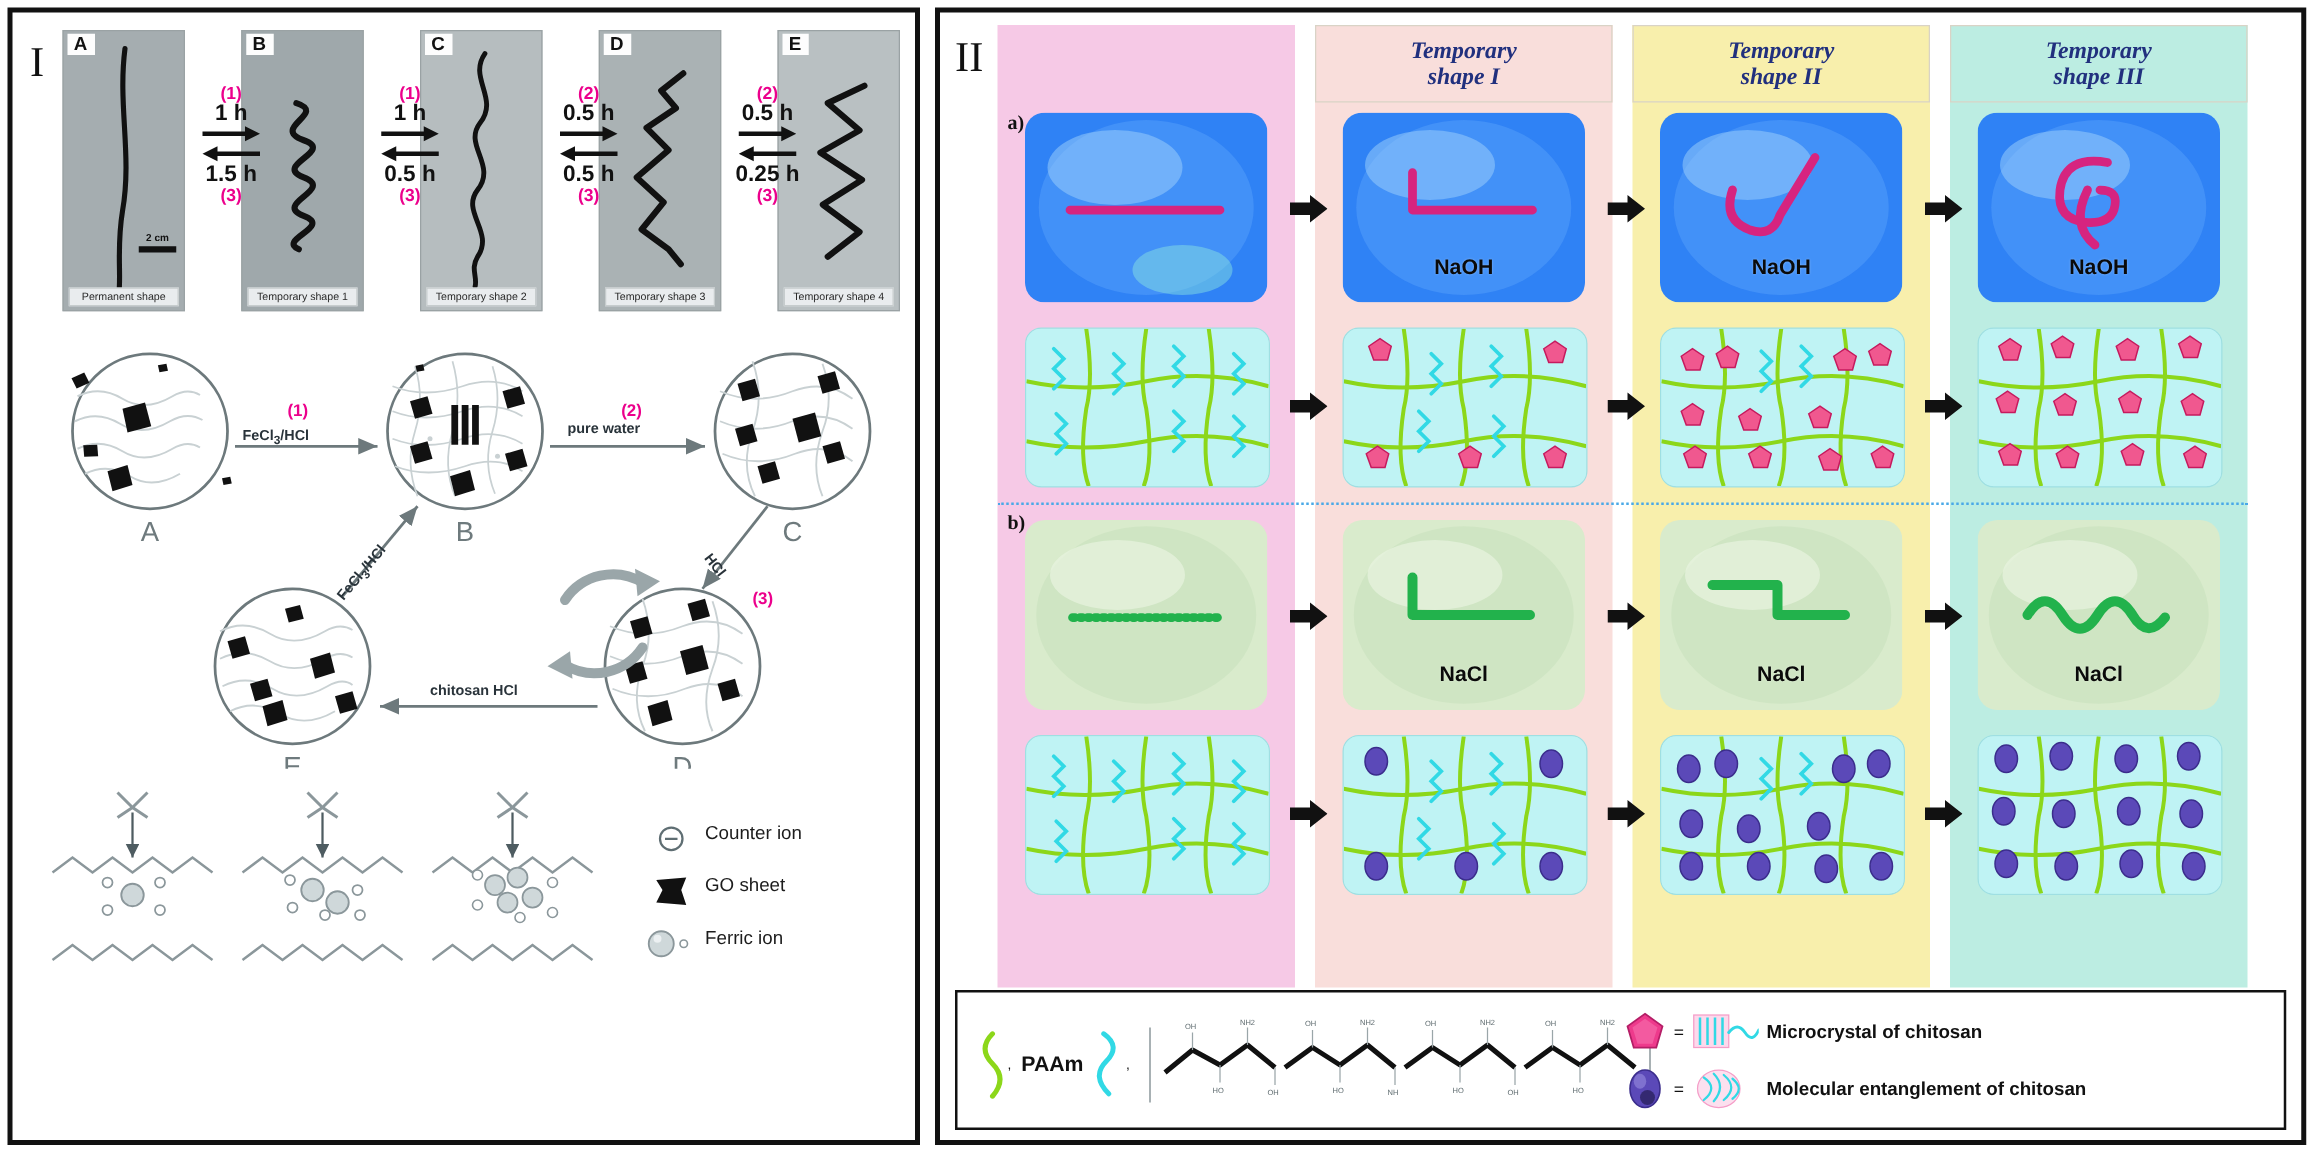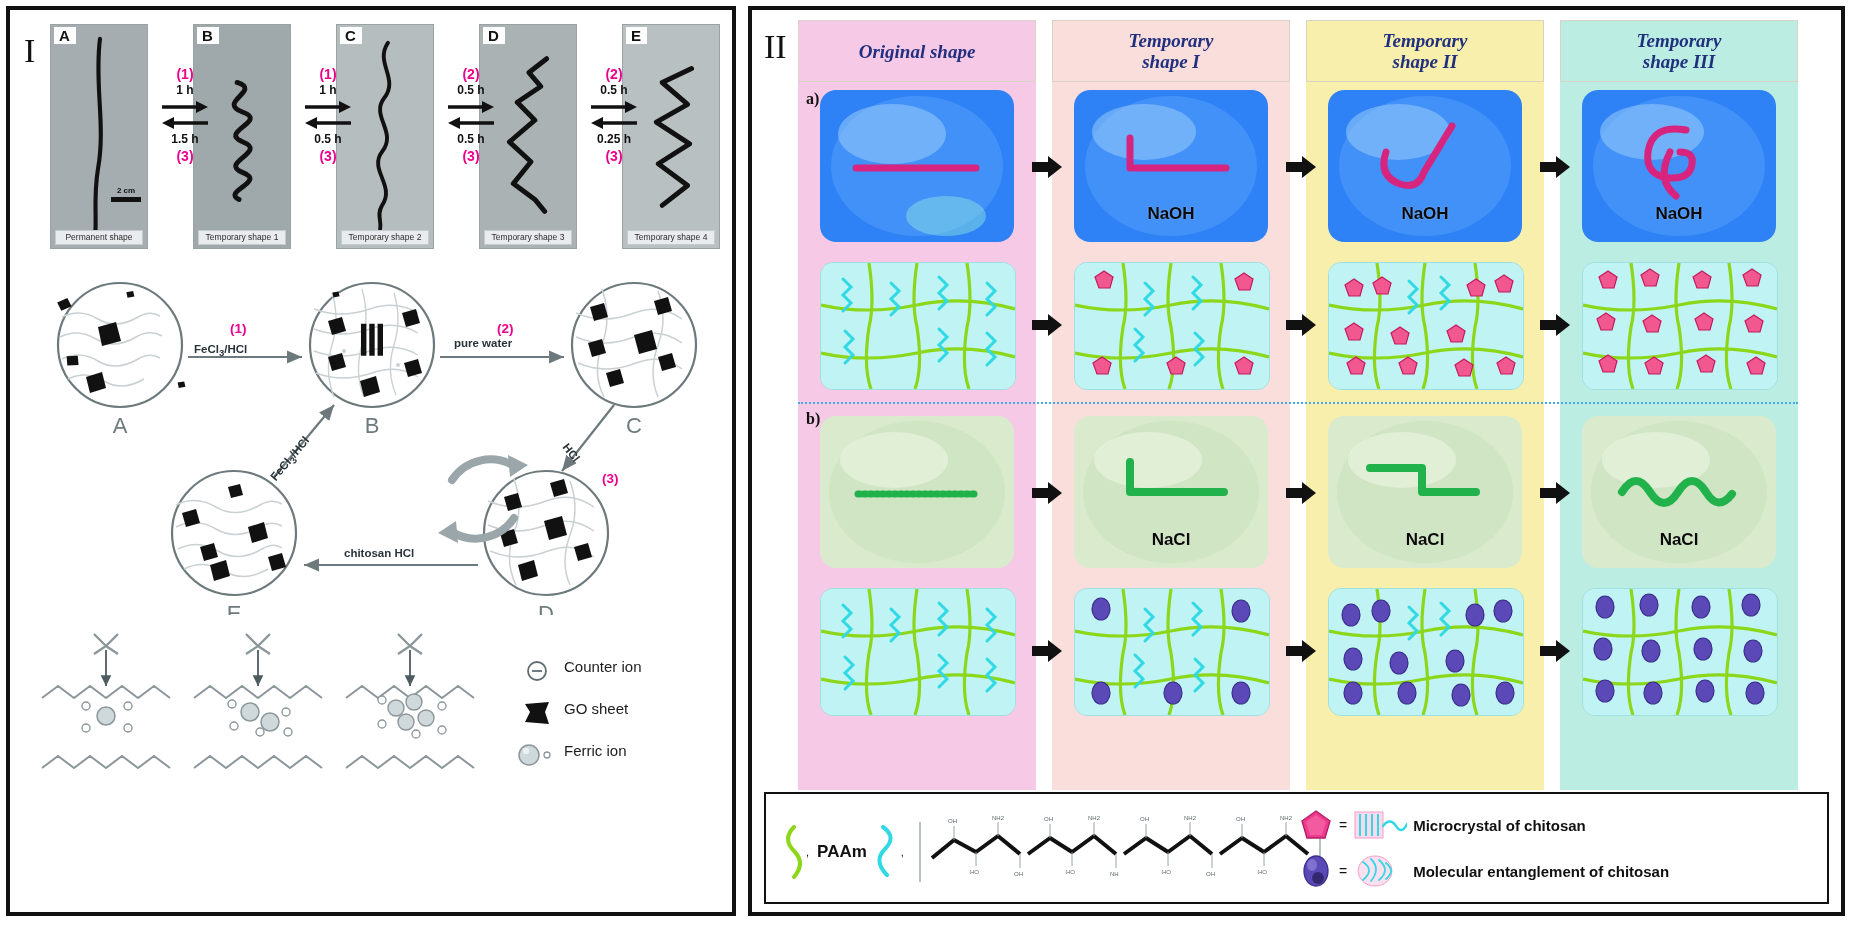--- a/index.html
+++ b/index.html
@@ -25,21 +25,21 @@
   .photo-caption{position:absolute;left:4px;right:4px;bottom:3px;background:#e9ecee;border:1px solid #c6cccd;
       font-size:8.5px;line-height:9.5px;text-align:center;color:#2a2a2a;padding:2px 1px;z-index:4;}
   .strip-svg{position:absolute;left:0;top:0;width:100%;height:100%;}
   .scalebar{position:absolute;right:6px;bottom:46px;z-index:5;text-align:center;}
   .scalebar .sb-txt{font-size:8px;font-weight:700;color:#111;line-height:8px;}
   .scalebar .sb-line{width:30px;height:5px;background:#111;margin-top:2px;}
 
   
   .arrow-grp{position:absolute;top:42px;width:72px;text-align:center;}
   .arrow-grp .step-num{color:#ec008c;font-weight:700;font-size:14px;line-height:16px;}
-  .arrow-grp .dur{color:#111;font-weight:700;font-size:12px;line-height:17px;}
+  .arrow-grp .dur{color:#111;font-weight:700;font-size:18px;line-height:17px;}
   .ar-line{position:relative;height:16px;}
   .ar-line svg{display:block;margin:0 auto;}
 
   
   .cycle{position:absolute;left:32px;top:255px;width:680px;height:350px;}
   .rxn-text{position:absolute;font-size:11.5px;font-weight:700;color:#29333a;white-space:nowrap;}
   .rxn-step{position:absolute;font-size:13.5px;font-weight:700;color:#ec008c;}
 
   
   .chem-row{position:absolute;left:28px;top:618px;width:460px;height:170px;}
@@ -428,23 +428,20 @@
 
   <div class="panel" id="panel-II">
 
     <div class="panel-numeral" id="numeral-II">II</div>
 
     <div class="col-band" style="left:46px;width:238px;height:770px;background:#f6c9e6;"></div>
     <div class="col-band" style="left:300px;width:238px;height:770px;background:#f9dedb;"></div>
     <div class="col-band" style="left:554px;width:238px;height:770px;background:#f8efac;"></div>
     <div class="col-band" style="left:808px;width:238px;height:770px;background:#bcedE2;"></div>
 
-    <div class="col-head" style="left:46px;width:238px;background:#f6c9e6;">
-      <span>Original shape</span>
-    </div>
     <div class="col-head" style="left:300px;width:238px;background:#f9dedb;">
       <span>
         <span>Temporary</span><br>
         <span>shape I</span>
       </span>
     </div>
     <div class="col-head" style="left:554px;width:238px;background:#f8efac;">
       <span>
         <span>Temporary</span><br>
         <span>shape II</span>

